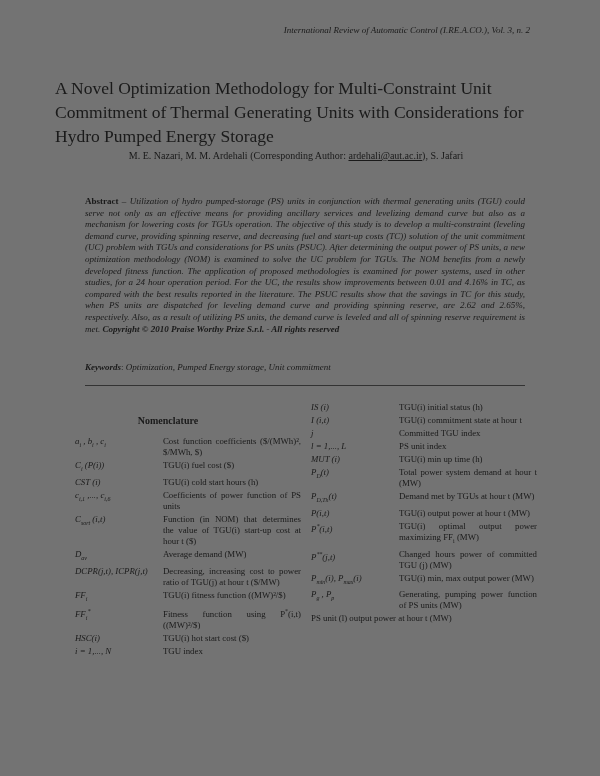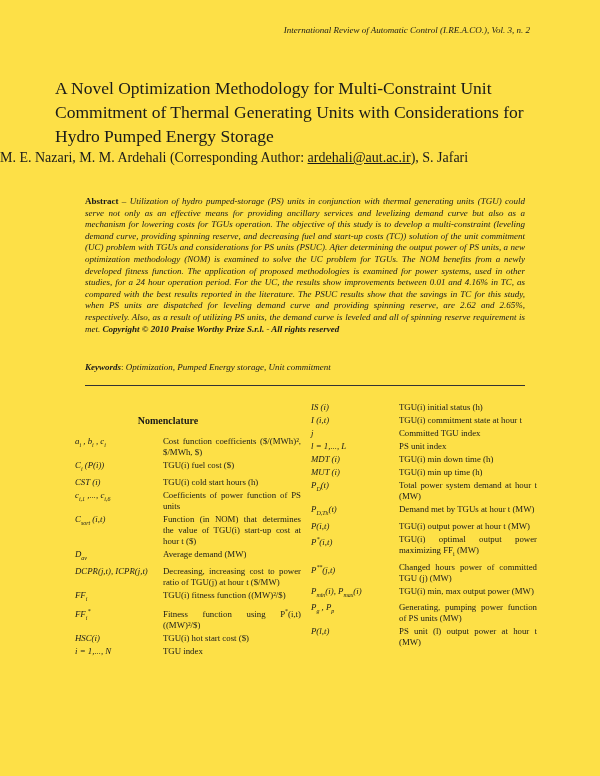--- a/index.html
+++ b/index.html
@@ -1,28 +1,28 @@
 <!DOCTYPE html>
 <html><head>
 <meta charset="utf-8">
 <style>
   html,body { margin:0; padding:0; background:#888; }
   .page {
     position:relative; width:600px; height:776px; margin:0 auto;
-    background:#fde047; font-family:"Liberation Serif", serif; color:#1a1a1a;
+    background:#737373; font-family:"Liberation Serif", serif; color:#1a1a1a;
     overflow:hidden;
   }
   
   .journal { position:absolute; top:24px; left:80px; right:70px; text-align:right;
              font-style:italic; font-size:9px; line-height:12px; }
   
   .title { position:absolute; top:64px; left:55px; right:55px; text-align:left;
            font-size:17.5px; line-height:24px; font-weight:normal; }
   
-  .authors { position:absolute; top:150px; left:0; right:8px; font-size:14px; }
+  .authors { position:absolute; top:150px; left:0; right:8px; text-align:center; font-size:10px; }
   .authors a { color:#1a1a1a; text-decoration:underline; }
   
   .abstract { position:absolute; top:187px; left:85px; width:440px;
               font-size:9px; line-height:11.6px; text-align:justify; }
   .abstract .lbl { font-weight:bold; font-style:normal; }
   .abstract .body { font-style:italic; }
   .abstract .copy { font-style:italic; font-weight:bold; }
   
   .keywords { position:absolute; top:362px; left:85px; width:440px; font-size:9px; }
   .keywords .lbl { font-weight:bold; font-style:italic; }
@@ -146,24 +146,20 @@
           <div class="nom-row">
             <span class="nom-sym">j</span>
             <span class="nom-def">Committed TGU index</span>
           </div>
 
           <div class="nom-row">
             <span class="nom-sym">l = 1,..., L</span>
             <span class="nom-def">PS unit index</span>
           </div>
 
-          <div class="nom-row">
-            <span class="nom-sym">MDT (i)</span>
-            <span class="nom-def">TGU(i) min down time (h)</span>
-          </div>
 
           <div class="nom-row">
             <span class="nom-sym">MUT (i)</span>
             <span class="nom-def">TGU(i) min up time (h)</span>
           </div>
 
           <div class="nom-row">
             <span class="nom-sym">P<sub>D</sub>(t)</span>
             <span class="nom-def">Total power system demand at hour t (MW)</span>
           </div>
@@ -192,21 +188,20 @@
             <span class="nom-sym">P<sub>min</sub>(i), P<sub>max</sub>(i)</span>
             <span class="nom-def">TGU(i) min, max output power (MW)</span>
           </div>
 
           <div class="nom-row">
             <span class="nom-sym">P<sub>g</sub> , P<sub>p</sub></span>
             <span class="nom-def">Generating, pumping power function of PS units (MW)</span>
           </div>
 
           <div class="nom-row">
-            <span class="nom-sym">P(l,t)</span>
             <span class="nom-def">PS unit (l) output power at hour t (MW)</span>
           </div>
         </div>
     </div>
   </div>
 
 
 </div>
 
 </body></html>

